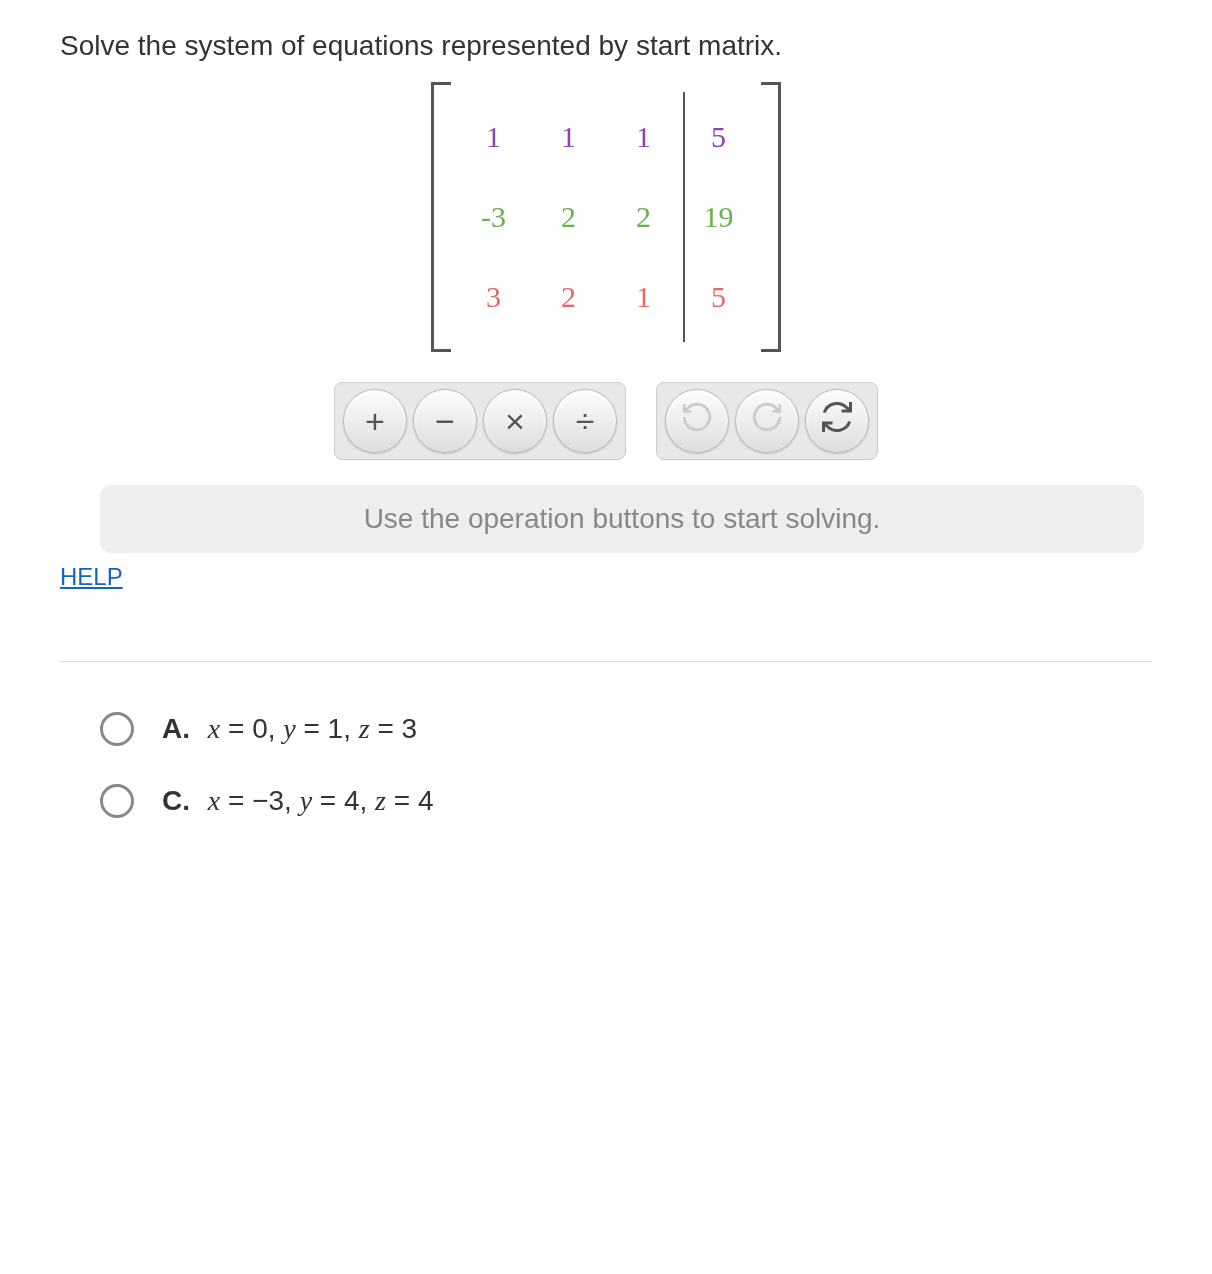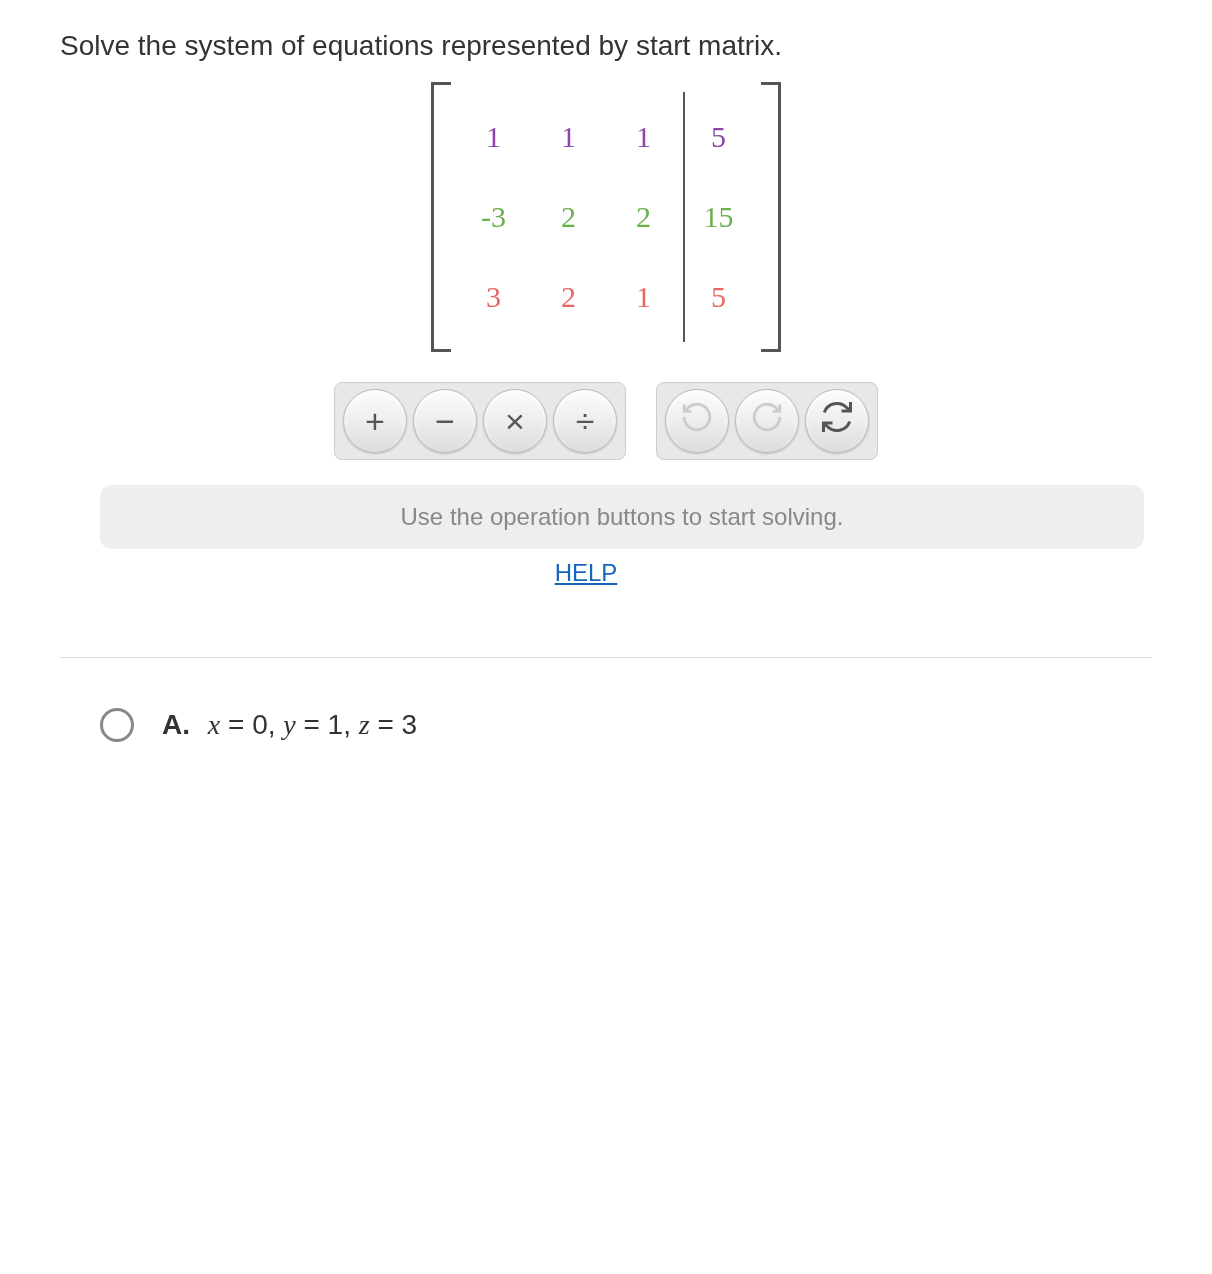--- a/index.html
+++ b/index.html
@@ -82,28 +82,28 @@
     font-size: 34px;
     color: #555;
     box-shadow: inset 0 2px 4px rgba(255,255,255,.8), 0 1px 2px rgba(0,0,0,.2);
     cursor: pointer;
   }
   .tool-btn.dim { color: #bbb; }
 
   .hint-bar {
     background: #eee;
     color: #888;
-    font-size: 24px;
+    font-size: 28px;
     text-align: center;
     padding: 18px;
     border-radius: 12px;
     margin: 0 8px 10px 40px;
   }
   .help-row {
-    text-align: center;
+    text-align: left;
     margin: 8px 40px 70px 0;
   }
   .help-link {
     color: #1565c0;
     font-size: 24px;
     text-decoration: underline;
     cursor: pointer;
   }
   .divider {
     border: none;
@@ -146,21 +146,21 @@
     <div class="aug-line"></div>
     <div class="matrix-inner">
       <span class="row1">1</span>
       <span class="row1">1</span>
       <span class="row1">1</span>
       <span class="row1">5</span>
 
       <span class="row2">-3</span>
       <span class="row2">2</span>
       <span class="row2">2</span>
-      <span class="row2">15</span>
+      <span class="row2">19</span>
 
       <span class="row3">3</span>
       <span class="row3">2</span>
       <span class="row3">1</span>
       <span class="row3">5</span>
     </div>
   </div>
 </div>
 
 <div class="toolbar-row">
@@ -217,13 +217,20 @@
 <hr class="divider">
 
 <div class="options">
   <div class="option">
     <div class="radio"></div>
     <div class="opt-text">
       <span class="opt-label">A.</span>
       <span><i>x</i> = 0, <i>y</i> = 1, <i>z</i> = 3</span>
     </div>
   </div>
+  <div class="option">
+    <div class="radio"></div>
+    <div class="opt-text">
+      <span class="opt-label">C.</span>
+      <span><i>x</i> = −3, <i>y</i> = 4, <i>z</i> = 4</span>
+    </div>
+  </div>
 </div>
 
 </body></html>

